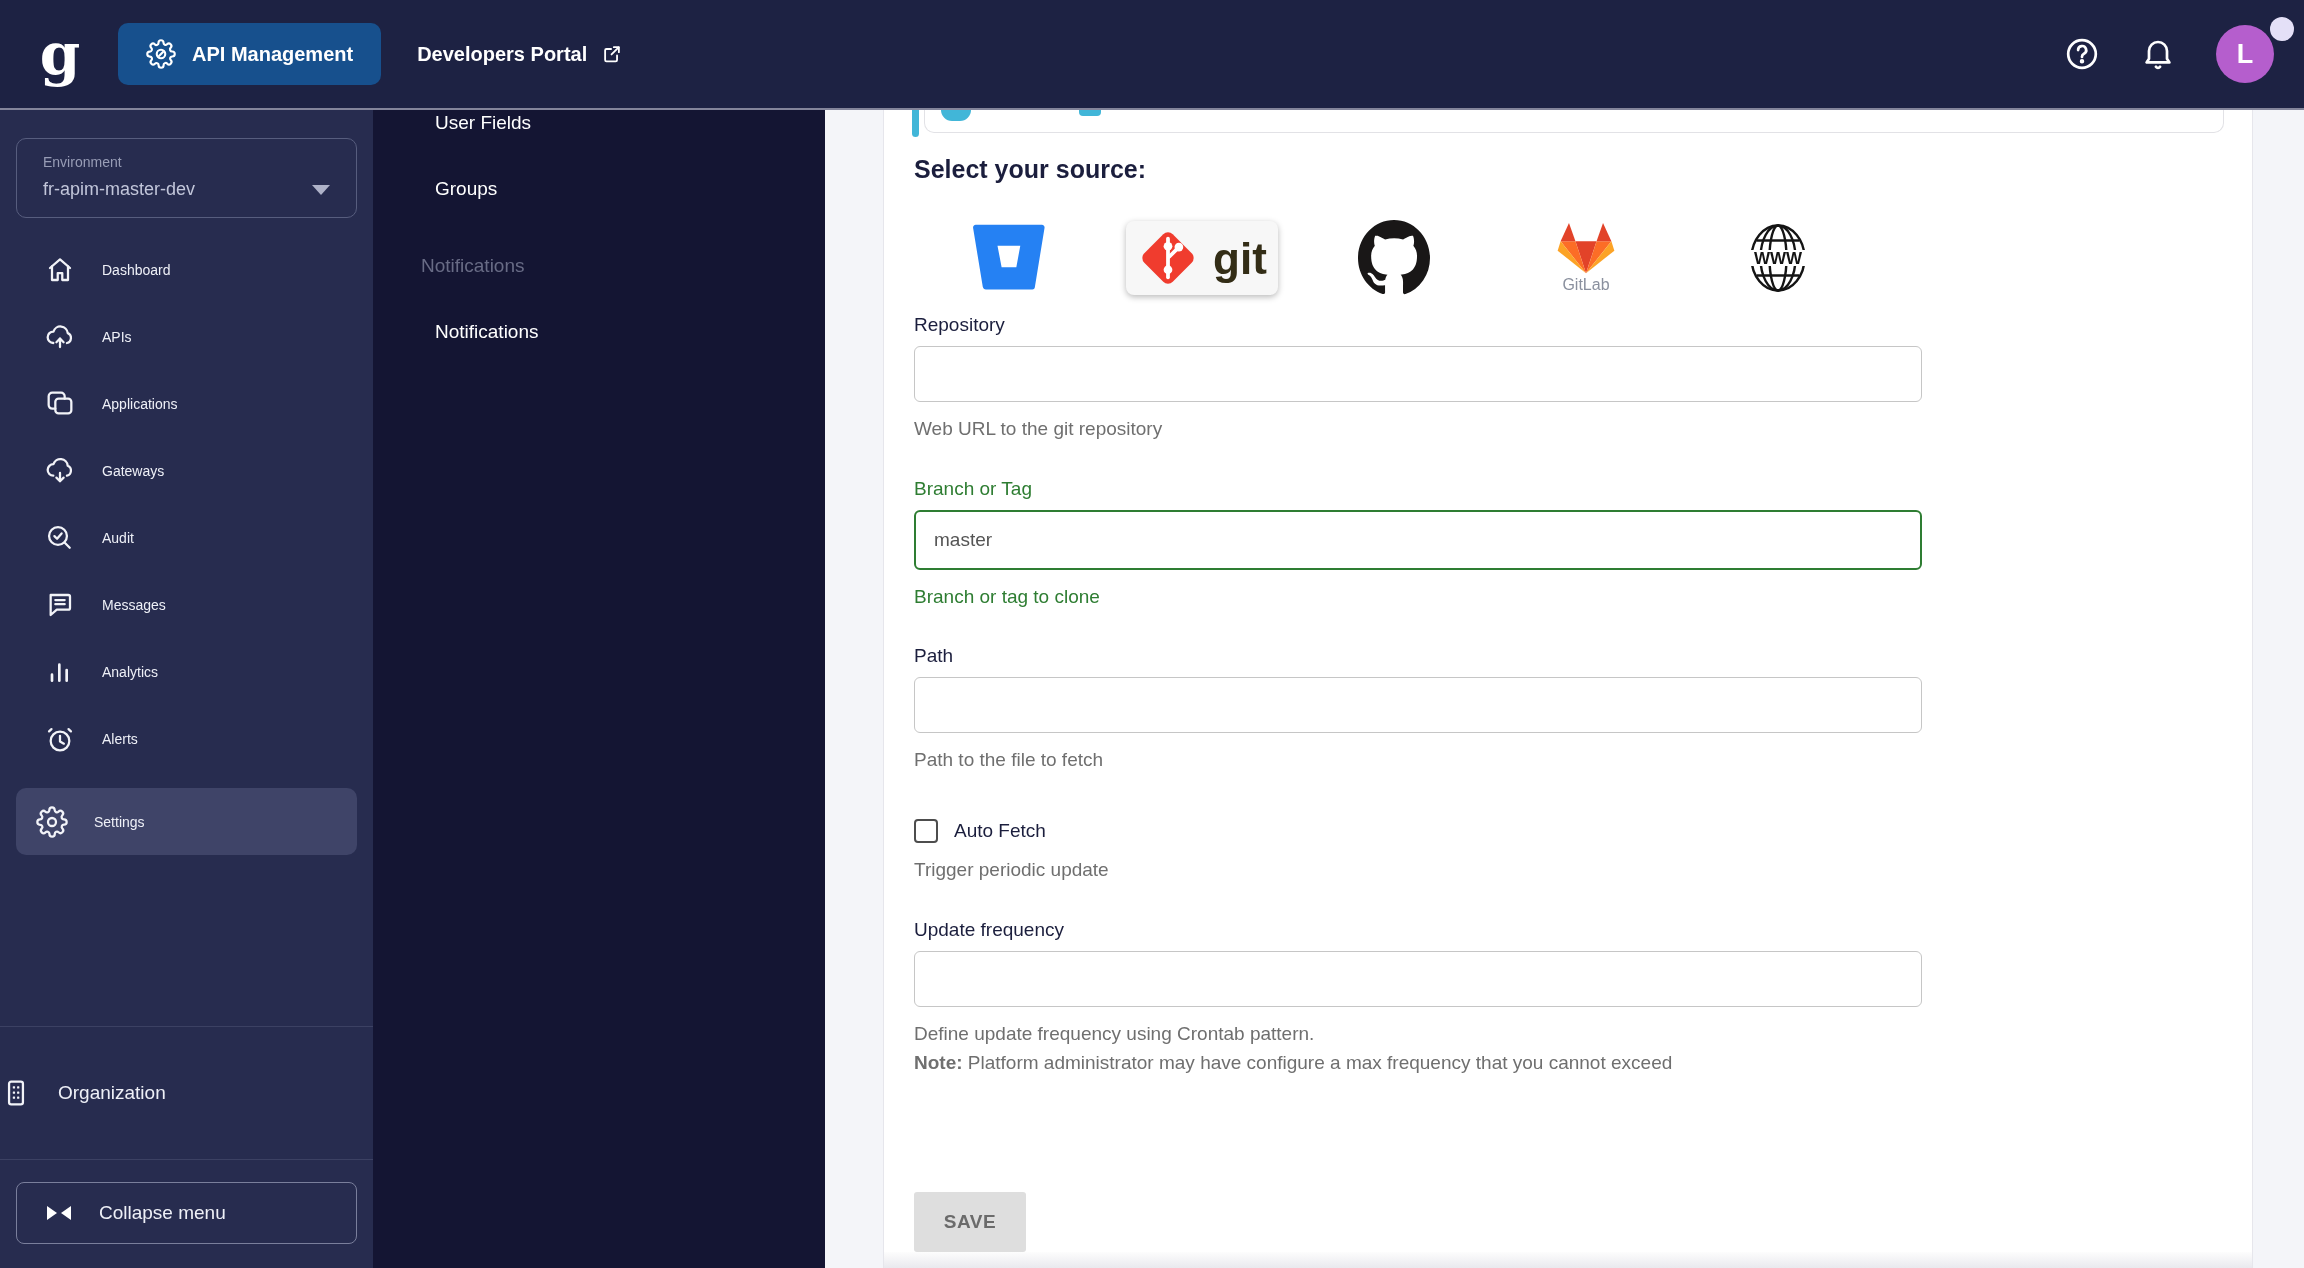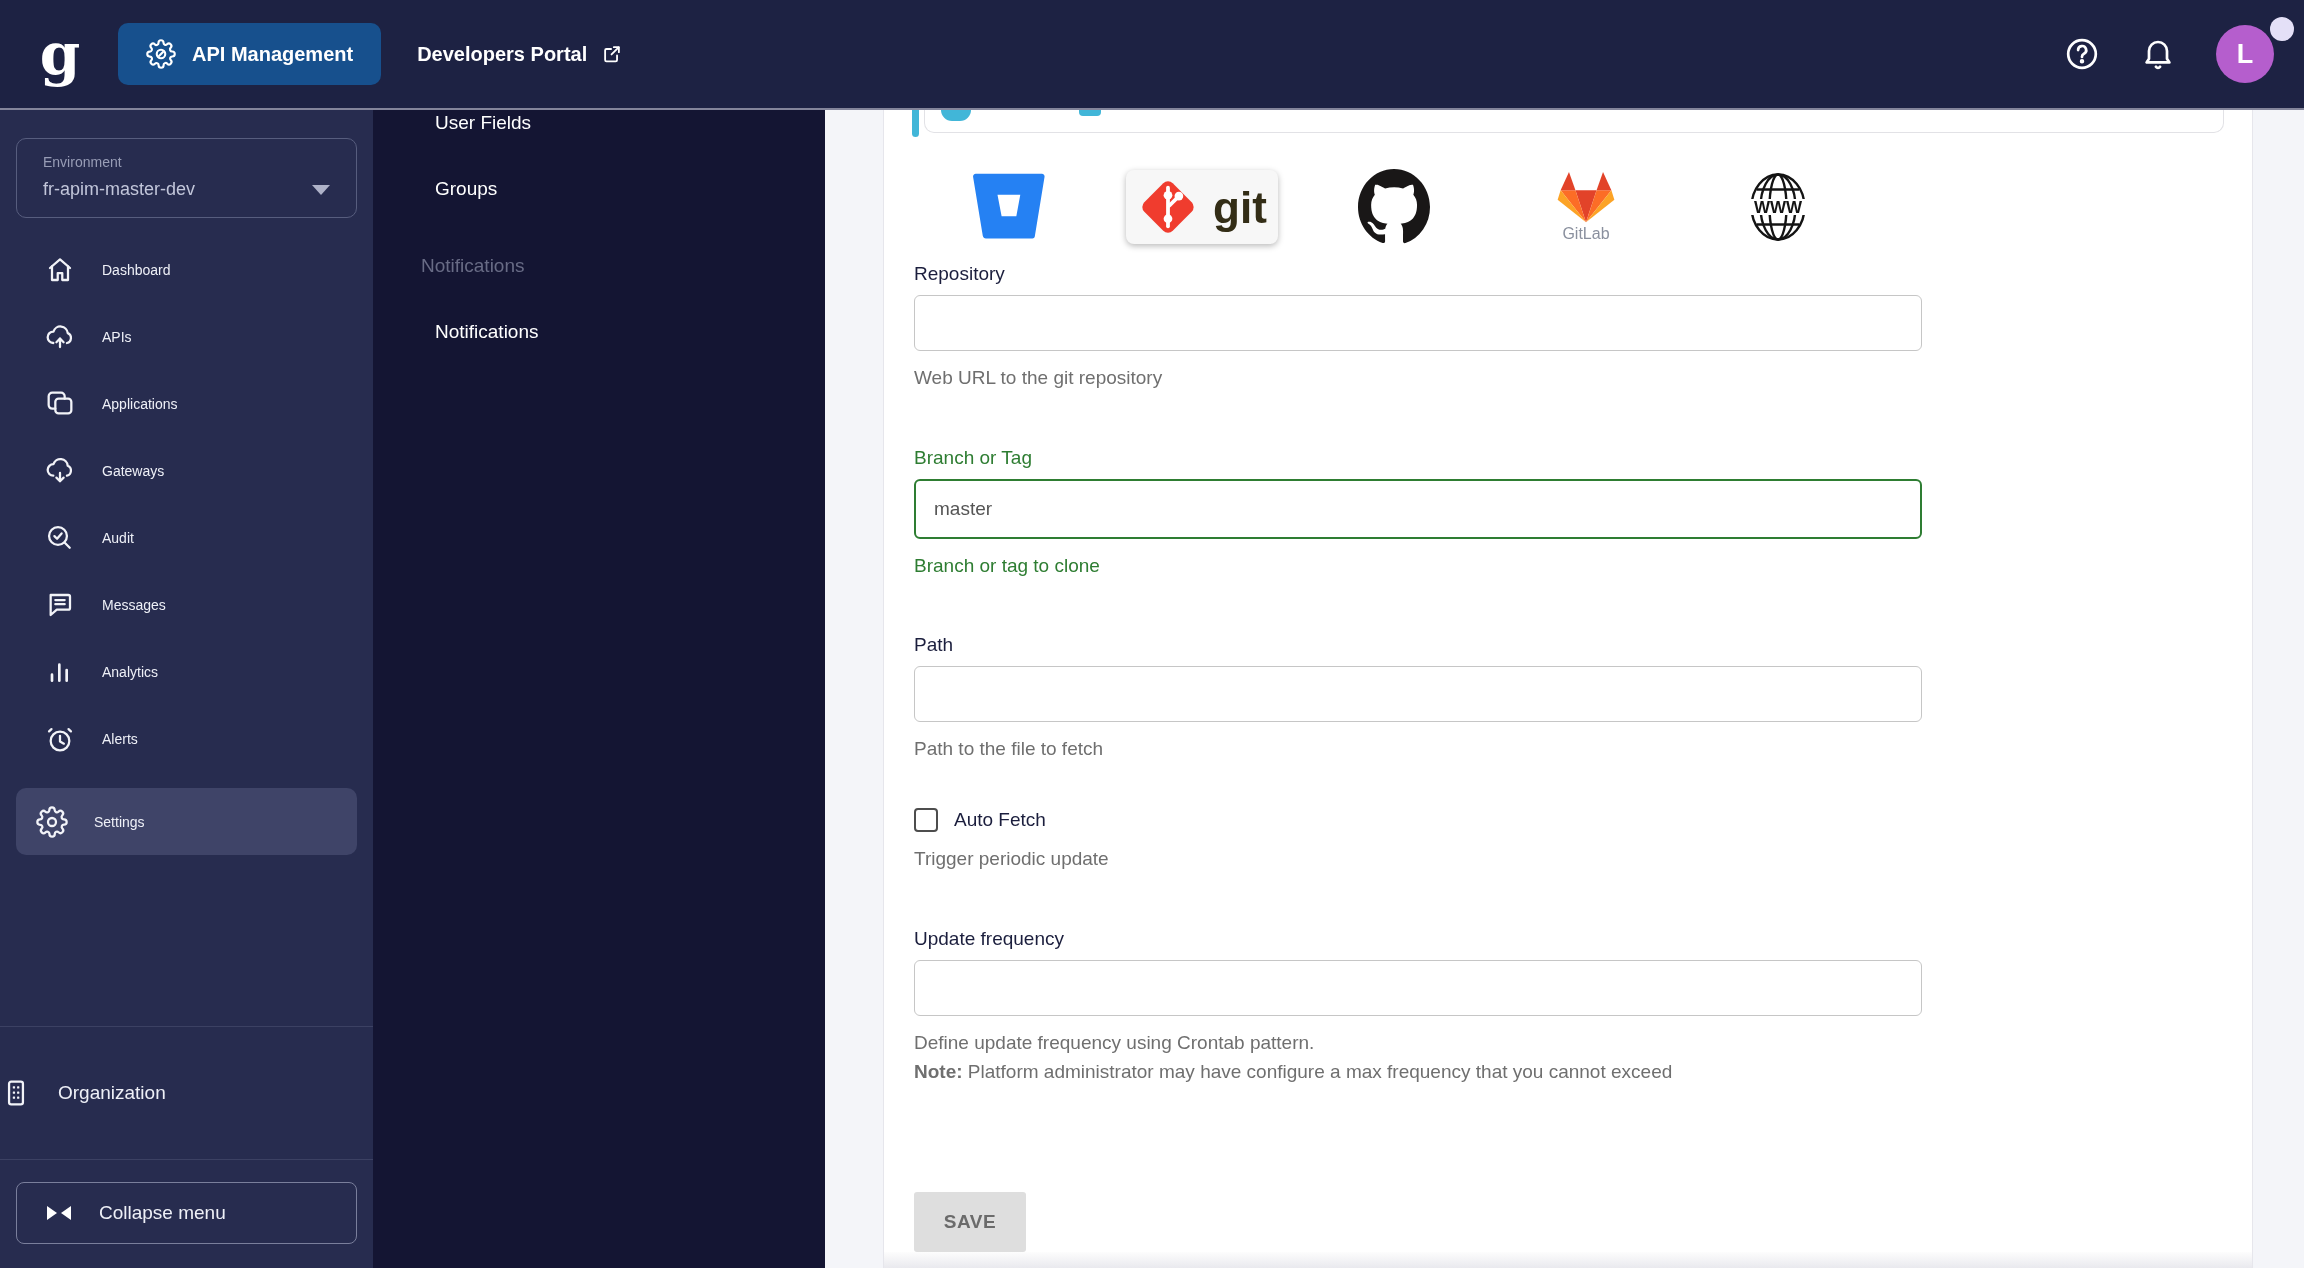--- a/index.html
+++ b/index.html
@@ -104,21 +104,21 @@
   .sources{display:flex;margin-top:26px;height:96px;align-items:center;width:970px;}
   .source-cell{width:192px;display:flex;flex-direction:column;align-items:center;
     justify-content:center;cursor:pointer;}
   .git-card{
     background:#f7f7f7;border-radius:8px;box-shadow:0 2px 6px rgba(0,0,0,.28);
     width:152px;height:74px;display:flex;align-items:center;justify-content:center;gap:14px;
   }
   .git-word{font-size:44px;font-weight:bold;color:#332d16;line-height:1;margin-top:2px;}
   .gitlab-caption{margin-top:2px;font-size:16px;color:#8a909e;}
 
-  .field{margin-top:56px;}
+  .field{margin-top:36px;}
   .field-label{font-size:19px;font-weight:normal;color:#1b1e3d;}
   .text-input{
     display:block;width:1008px;height:56px;box-sizing:border-box;margin-top:10px;
     border:1px solid #c6c6c6;border-radius:6px;padding:0 18px;
     font-size:19px;color:#555;font-family:inherit;background:#fff;outline:none;
   }
   .hint{margin-top:14px;font-size:19px;color:#6f6f6f;line-height:1.35;width:1010px;}
   .field.green .field-label{color:#2e7d32;}
   .field.green .text-input{border:2px solid #2e7d32;height:60px;}
   .field.green .hint{color:#2e7d32;}
@@ -337,20 +337,21 @@
 <div class="main">
   <div class="card">
 
     <div class="partial-row">
       <span class="cyan-bar"></span>
       <span class="cyan-knob"></span>
       <span class="cyan-tick"></span>
     </div>
 
     <div class="content">
+      <div class="page-heading">Select your source:</div>
 
       <div class="sources">
         <div class="source-cell">
           <span>
             <svg width="76" height="70" viewBox="0 0 24 22">
               <path fill="#2581f3" d="M1.2.5A.85.85 0 0 0 .35 1.5l3.05 18.6c.08.48.5.83.99.83h14.7c.37 0 .68-.26.74-.62L22.9 1.5A.85.85 0 0 0 22.05.5zM14 13.9H9.35L8.05 7.1h7.2z"></path>
             </svg>
           </span>
         </div>
 

